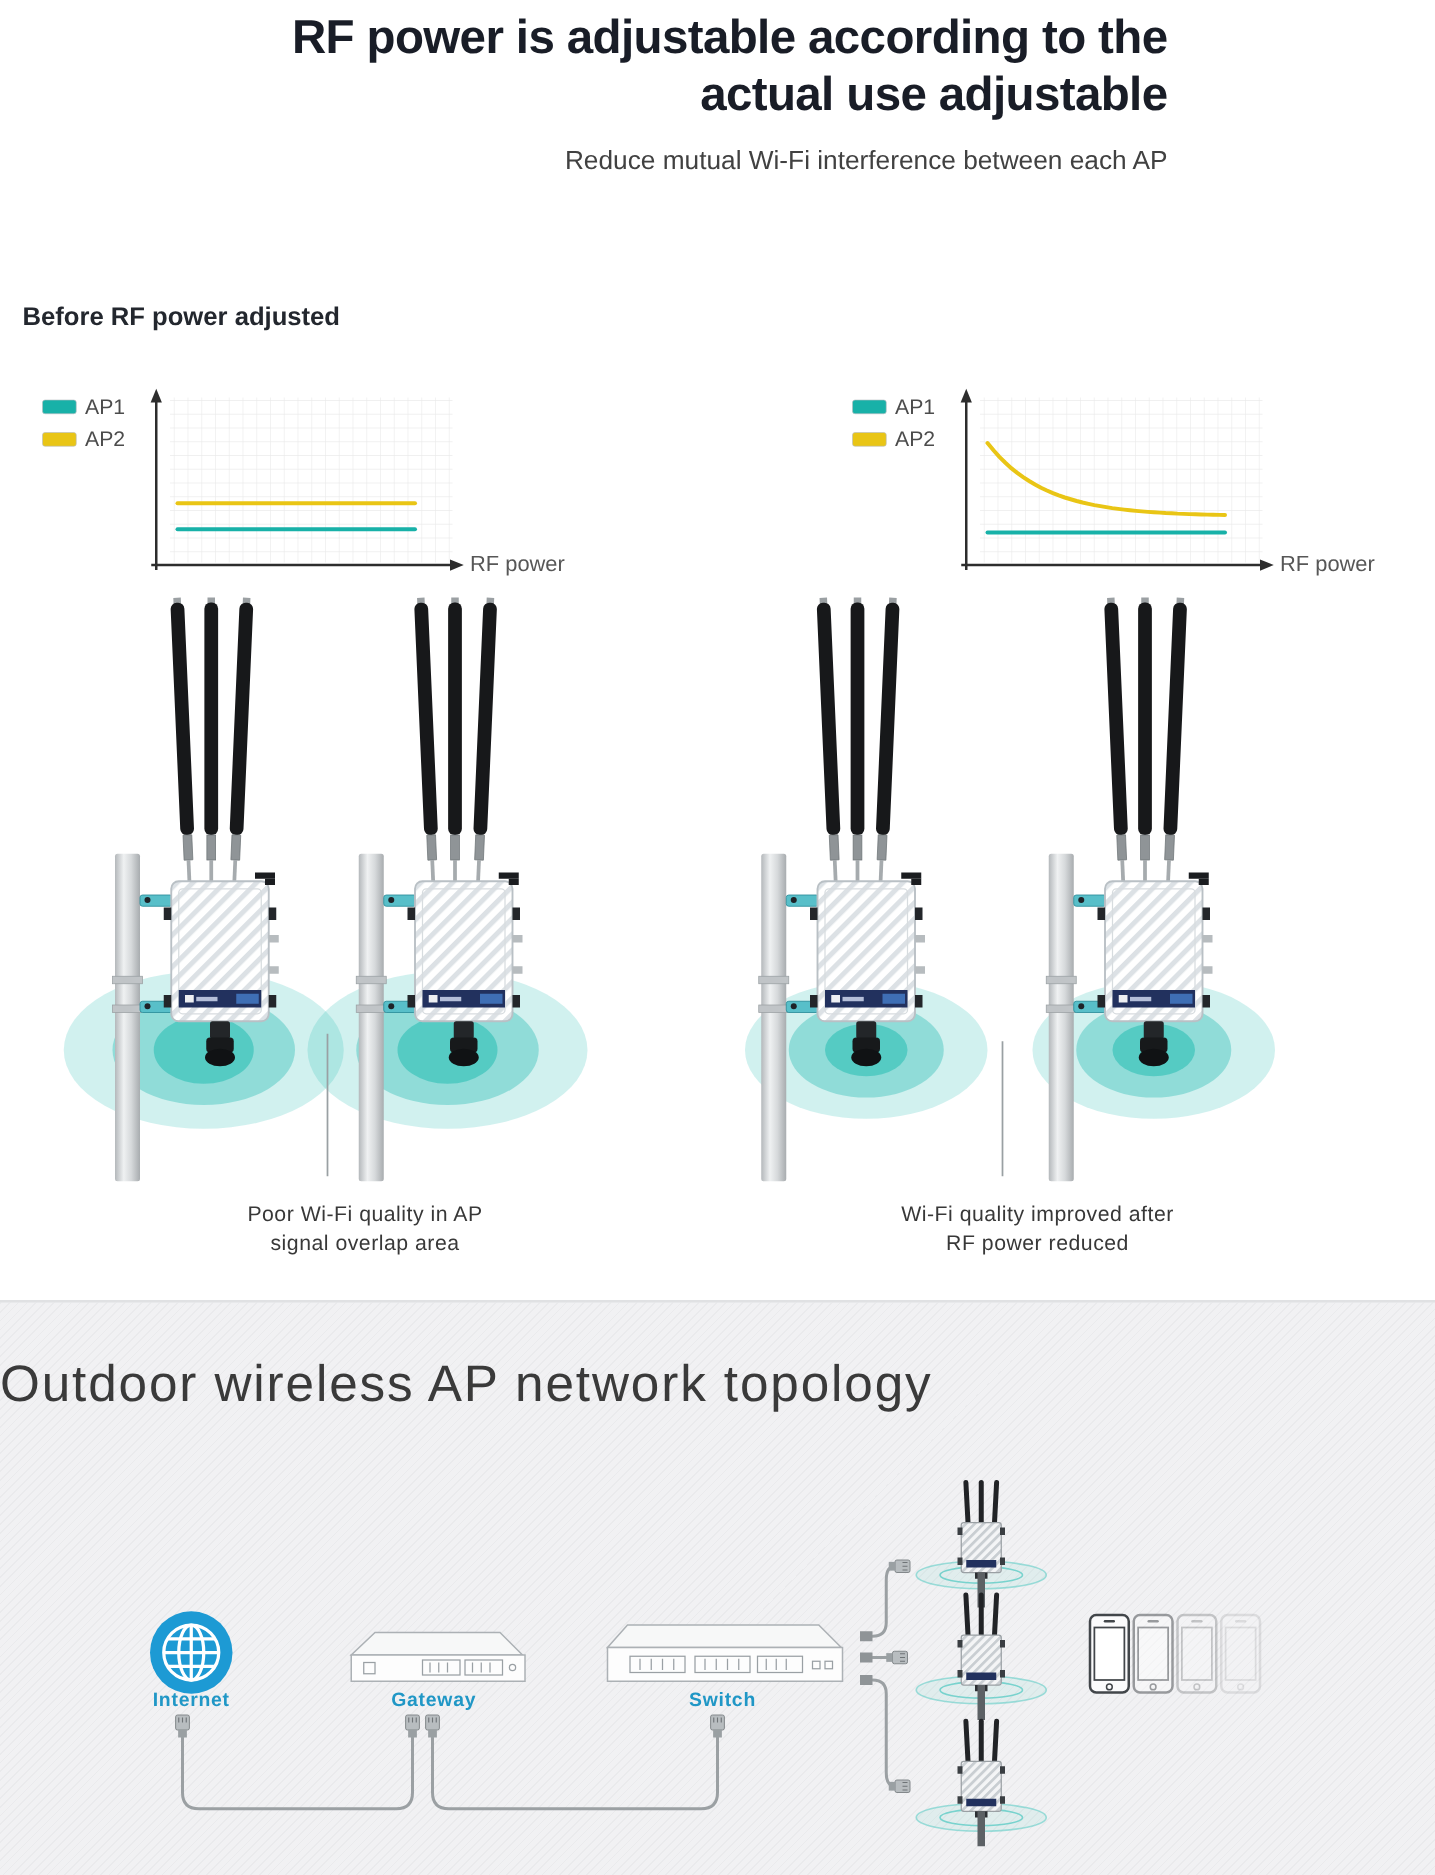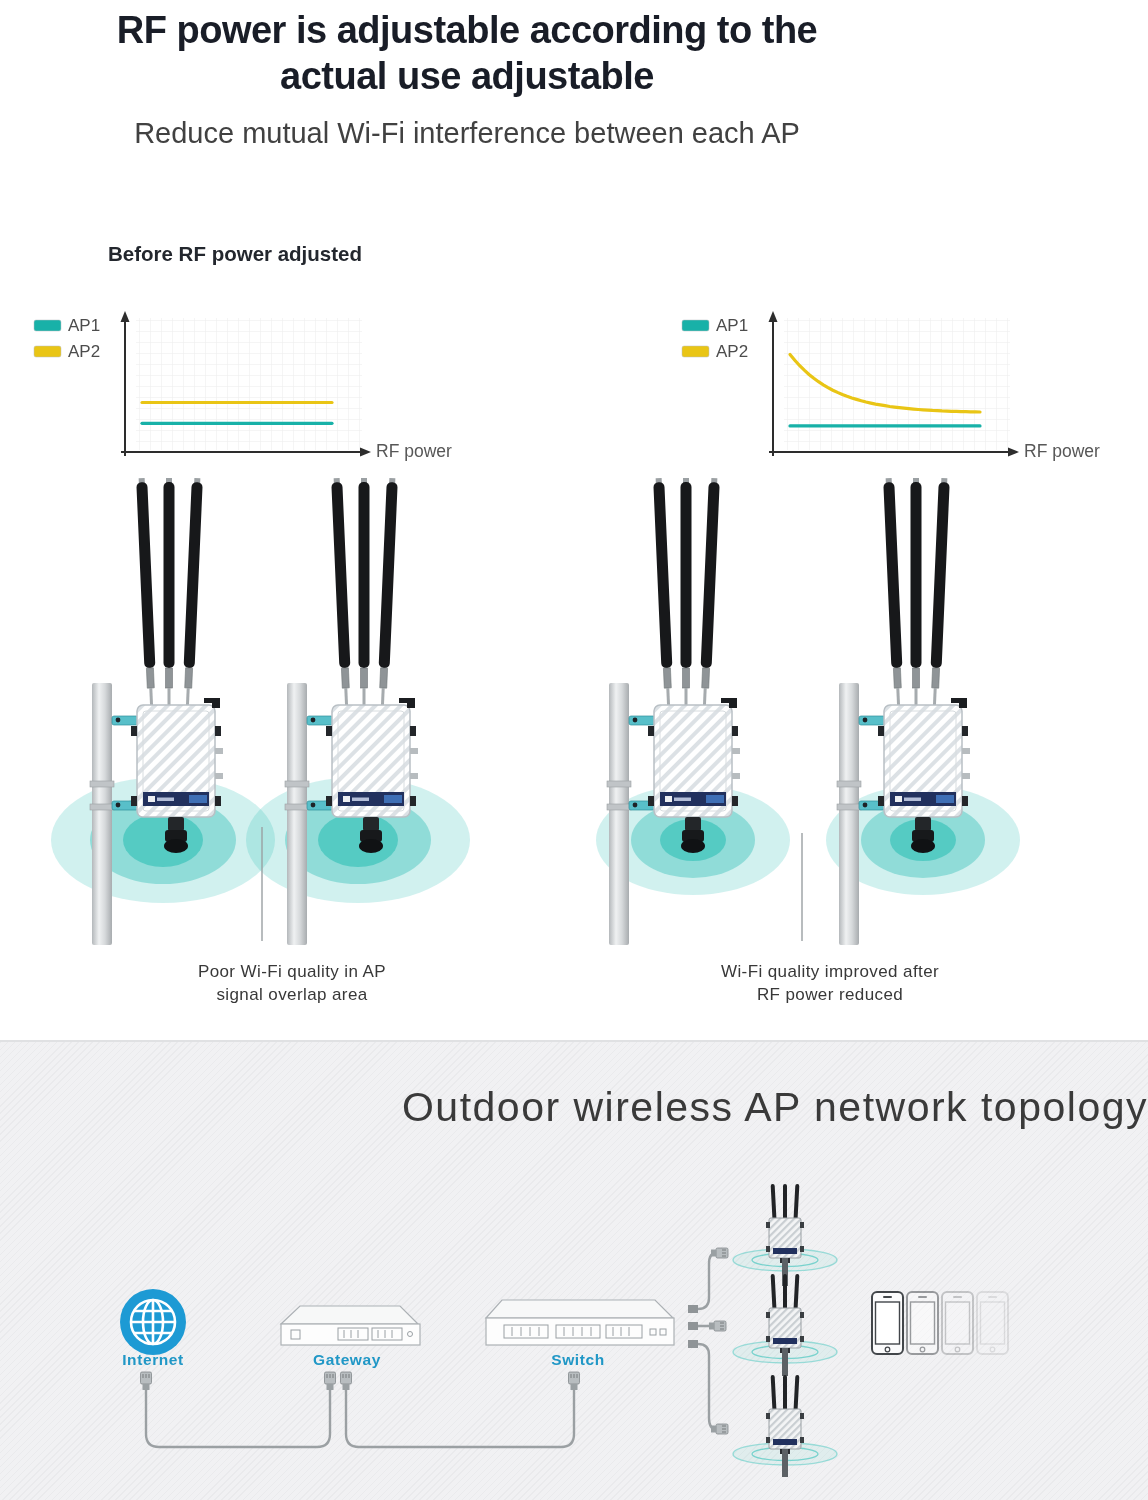--- a/index.html
+++ b/index.html
@@ -3,39 +3,39 @@
 <meta charset="utf-8">
 <style>
   :root{
     --accent-teal:#18b1a8; --accent-yellow:#e9c515; --label-blue:#2097c6;
     --internet-blue:#1d9ad4; --navy-strip:#22315e; --signal-teal:#2fbfb6;
   }
   html,body{margin:0;padding:0}
   body{width:1148px;height:1500px;position:relative;overflow:hidden;background:#ffffff;
        font-family:"Liberation Sans",sans-serif;}
   .page{position:absolute;inset:0}
-  .hero{position:absolute;top:8px;left:0;width:934px;text-align:center}
+  .hero{position:absolute;top:8px;left:0;width:934px;text-align:right}
   .title{font-size:38px;font-weight:700;color:#191d27;line-height:1.2;letter-spacing:-0.5px}
-  .subtitle{margin-top:16px;font-size:29px;font-weight:400;color:#414141;line-height:1.3}
-  .chart-title{position:absolute;top:242px;font-size:20.5px;font-weight:700;color:#23272e;text-align:center}
+  .subtitle{margin-top:16px;font-size:21px;font-weight:400;color:#414141;line-height:1.3}
+  .chart-title{position:absolute;top:242px;font-size:20.5px;font-weight:700;color:#23272e;text-align:left}
   .ct-left{left:18px;width:434px}
   .ct-right{left:666px;width:428px}
   svg.chart{position:absolute;top:298px}
   #chart0{left:18px} #chart1{left:666px}
   .legend-label{font-size:17px;fill:#4c4c4c}
   .axis{stroke:#2d2d2d;stroke-width:2;fill:none}
   .arrow{fill:#2d2d2d}
   .xlabel{font-size:17.5px;fill:#575757}
   #middle{position:absolute;top:460px;left:0}
   .caption{font-size:17px;fill:#383838;letter-spacing:.4px}
   .leader{stroke:#9aa0a3;stroke-width:1.4}
   .bottom{position:absolute;top:1040px;left:0;width:1148px;height:460px;
           border-top:2px solid #e0e1e3;
           background:repeating-linear-gradient(135deg, rgba(100,105,110,0.05) 0px, rgba(100,105,110,0.05) 1px, transparent 1px, transparent 5px), #f1f1f3;}
-  .topo-heading{position:absolute;top:42px;left:0;width:1148px;text-align:right;
+  .topo-heading{position:absolute;top:42px;left:0;width:1148px;text-align:left;
                 font-size:41px;font-weight:400;color:#3a3a3a;letter-spacing:1.5px}
   #topo{position:absolute;top:0;left:0}
   .node-label{font-size:15.5px;font-weight:700;fill:var(--label-blue);text-anchor:middle;letter-spacing:.6px}
   .cable{stroke:#9ba0a3;stroke-width:2.4;fill:none;stroke-linecap:round}
   .device-face{fill:#fdfdfd;stroke:#acb1b5;stroke-width:1.2}
   .device-top{fill:#f7f8f8;stroke:#acb1b5;stroke-width:1.2}
   .port{fill:none;stroke:#9aa0a4;stroke-width:1}
 </style>
 </head>
 <body>

